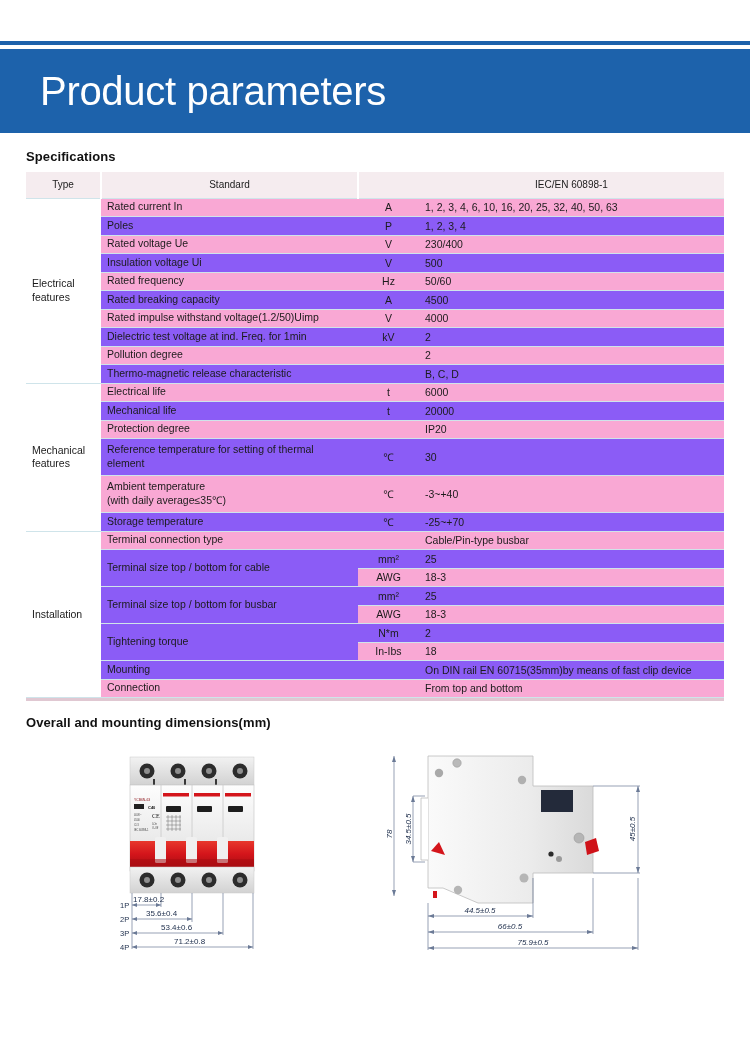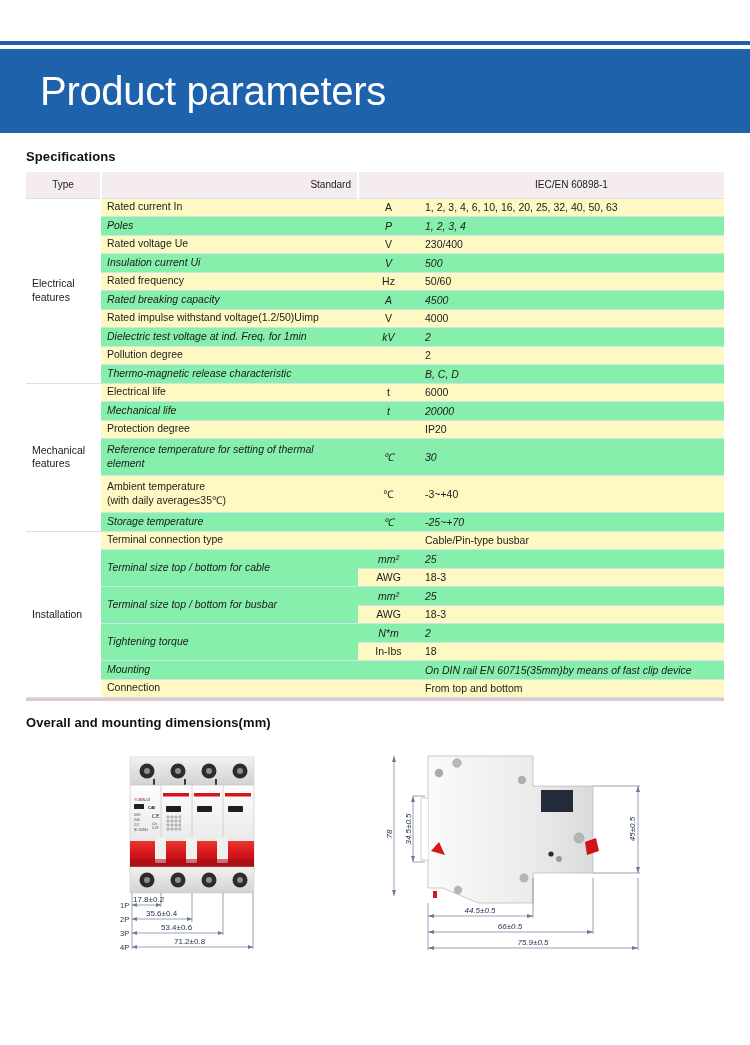--- a/index.html
+++ b/index.html
@@ -59,40 +59,40 @@
   col.c-val  { width:305px; }
 
   thead th {
     background:#f5ecef;
     height:26px;
     text-align:center;
     font-size:10px;
     border-bottom:1px solid #e4d3d9;
   }
   thead th.th-type { border-right:2px solid #ffffff; }
-  thead th.th-std  { border-right:2px solid #ffffff;text-align:right; }
+  thead th.th-std  { border-right:2px solid #ffffff; }
   thead th.th-unit { background:#f5ecef; }
 
   td.type-cell {
     text-align:left;
     background:#ffffff !important;
     border-bottom:none;
     padding-left:8px;
     font-size:10.5px;
     line-height:1.25;
     vertical-align:middle;
     margin-left:44px;
   }
 
   td.std  { text-align:left; padding-left:10px; line-height:1.3; }
   td.unit { text-align:center; }
   td.val  { }
 
-  tr.stripe td.std, tr.stripe td.unit, tr.stripe td.val { background:#86efac;font-style:italic; }
-  tr.plain  td.std, tr.plain  td.unit, tr.plain  td.val { background:#fef9c3; }
+  tr.stripe td.std, tr.stripe td.unit, tr.stripe td.val { background:#8b5cf6; }
+  tr.plain  td.std, tr.plain  td.unit, tr.plain  td.val { background:#f9a8d4; }
 
   .r18 { height:18.5px; }
   .r2  { height:37px; }
   .table-foot {
     height:3px; width:698px; background:#e0c8d2; margin:0 26px;
   }
   
   .dims {
     position:relative;
     margin:0 26px;
@@ -142,21 +142,21 @@
           <td class="std">Poles</td>
           <td class="unit">P</td>
           <td class="val">1, 2, 3, 4</td>
         </tr>
         <tr class="plain r18">
           <td class="std">Rated voltage Ue</td>
           <td class="unit">V</td>
           <td class="val">230/400</td>
         </tr>
         <tr class="stripe r18">
-          <td class="std">Insulation current Ui</td>
+          <td class="std">Insulation voltage Ui</td>
           <td class="unit">V</td>
           <td class="val">500</td>
         </tr>
         <tr class="plain r18">
           <td class="std">Rated frequency</td>
           <td class="unit">Hz</td>
           <td class="val">50/60</td>
         </tr>
         <tr class="stripe r18">
           <td class="std">Rated breaking capacity</td>

